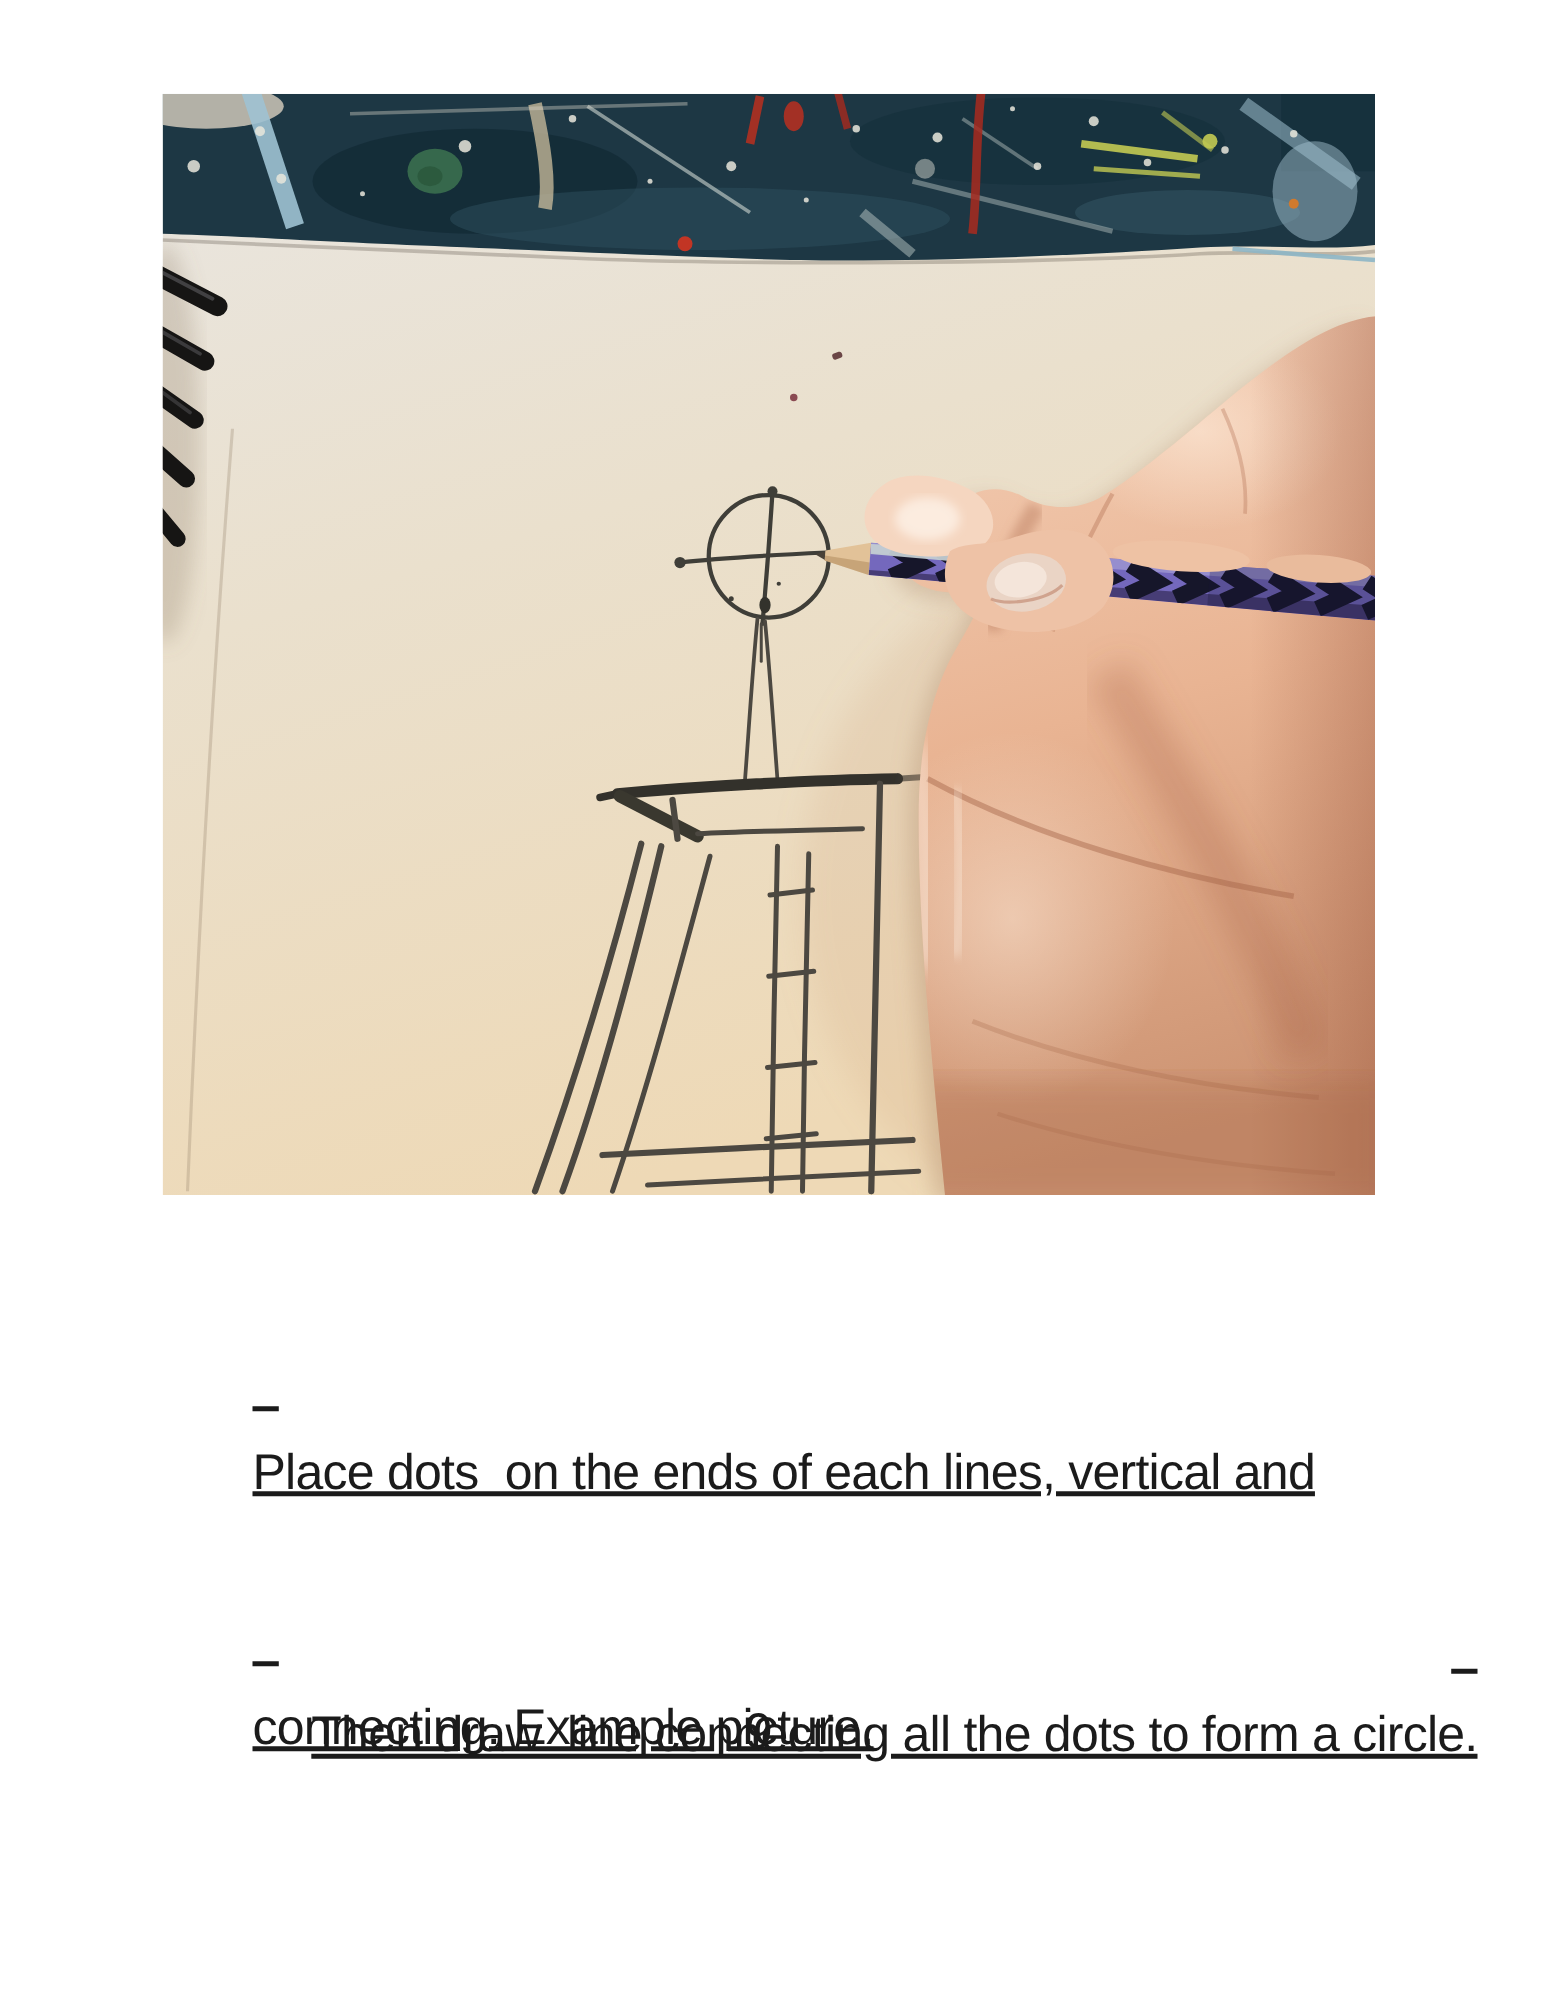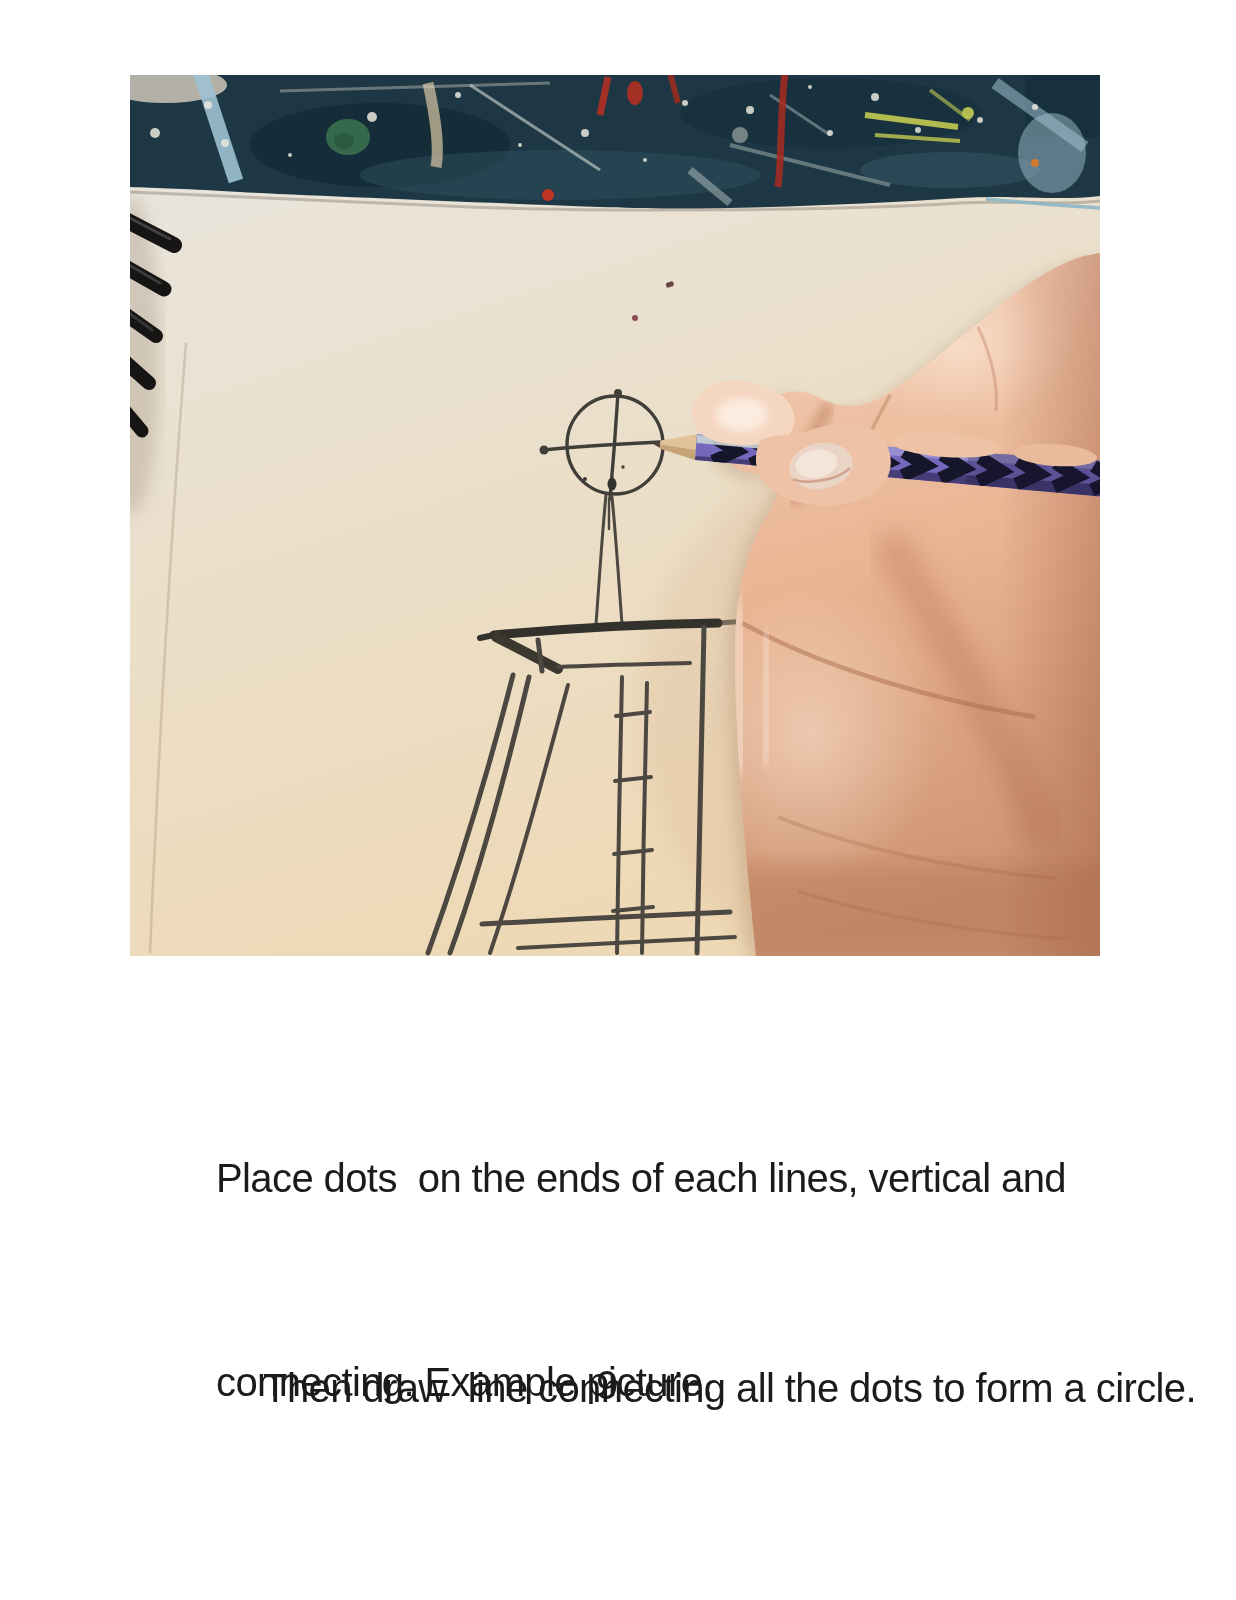--- a/index.html
+++ b/index.html
@@ -6,24 +6,25 @@
   body{
     width:1236px;height:1600px;position:relative;overflow:hidden;
     background:#ffffff;
     font-family:"Liberation Sans", sans-serif;
   }
   .photo-frame{
     position:absolute;left:130px;top:75px;width:970px;height:881px;overflow:hidden;
   }
   .photo-frame svg{display:block;}
   .body-text{
-    position:absolute;left:216px;width:980px;
+    position:absolute;left:202px;width:980px;
     font-size:40px;line-height:68px;letter-spacing:-0.6px;
     color:var(--text-color,#1b1b1b);
     white-space:pre-wrap;
+    text-decoration:underline;
   }
   #para1{top:1008px;}
   #para2{top:1218px;text-align:right;}
   .page-number{
     position:absolute;top:1362px;left:0;width:1214px;text-align:center;
     font-size:40px;line-height:46px;color:var(--text-color,#1b1b1b);
   }
 </style>
 </head>
 <body style="background: rgb(255, 255, 255);">

